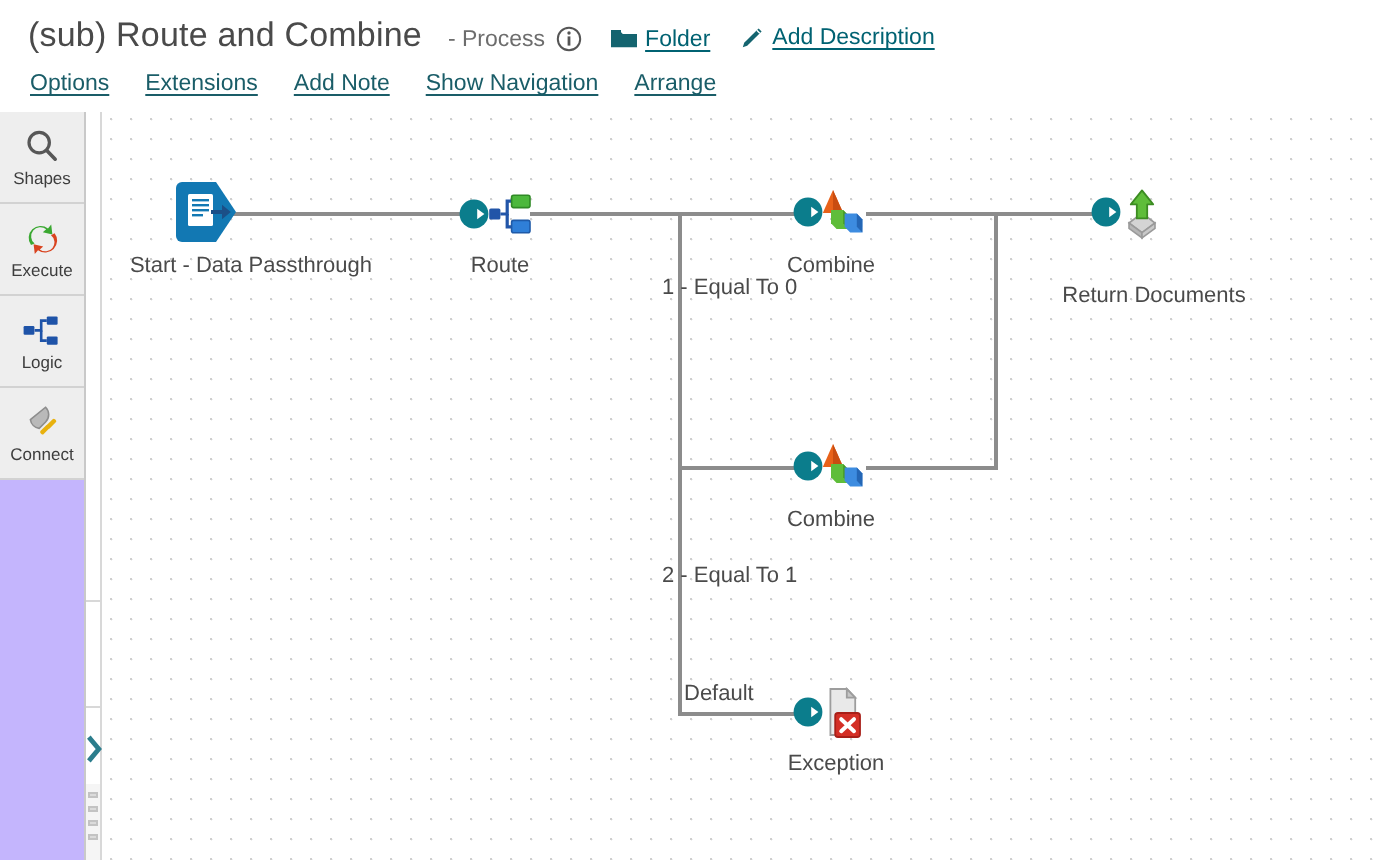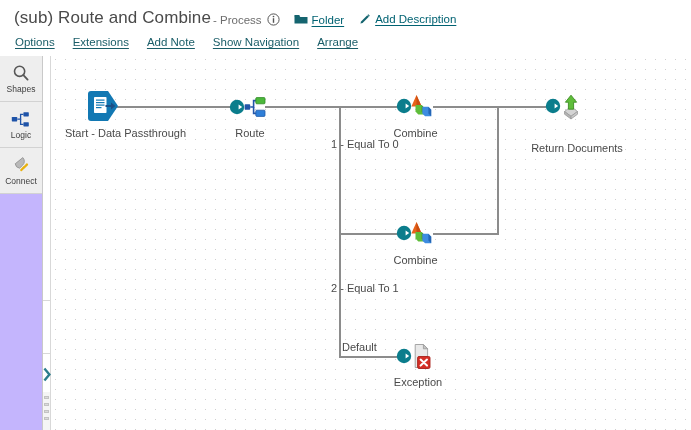--- a/index.html
+++ b/index.html
@@ -37,21 +37,21 @@
   .proc-title {
     font-size: 17px;
     color: #4a4a4a;
     font-weight: normal;
     letter-spacing: 0.1px;
     text-align: center;
   }
   .proc-kind {
     font-size: 11.5px;
     color: #6d6d6d;
-    margin-left: 2px;
+    margin-left: 13px;
     padding-top: 4px;
   }
   .info-icon {
     margin-left: 5px;
     margin-top: 2px;
     display: inline-flex;
   }
   .hdr-link {
     display: inline-flex;
     margin-left: 14px;
@@ -266,20 +266,29 @@
   <div class="rail-item">
     <span class="rail-ico">
       <svg class="svg-ico" width="18" height="18" viewBox="0 0 18 18">
         <circle cx="7.6" cy="7.3" r="5.1" fill="none" stroke="#575757" stroke-width="1.6"></circle>
         <line x1="11.4" y1="11.2" x2="15.6" y2="15.6" stroke="#575757" stroke-width="1.8" stroke-linecap="round"></line>
       </svg>
     </span>
     <span class="rail-lbl">Shapes</span>
   </div>
 
+  <div class="rail-item">
+    <span class="rail-ico">
+      <svg class="svg-ico" width="19" height="19" viewBox="0 0 19 19">
+        <path d="M3.5 12.5 A6 6 0 0 1 12 4.2 L13.6 2.3 L14.2 7.2 L9.4 6.1 L11.1 4.6 A4.4 4.4 0 0 0 5.3 11.8 Z" fill="#3aa831"></path>
+        <path d="M15.3 6.6 A6 6 0 0 1 7 15.1 L5.4 17 L4.8 12.1 L9.6 13.2 L7.9 14.7 A4.4 4.4 0 0 0 13.5 7.6 Z" fill="#d9431f"></path>
+      </svg>
+    </span>
+    <span class="rail-lbl">Execute</span>
+  </div>
 
   <div class="rail-item">
     <span class="rail-ico">
       <svg class="svg-ico" width="20" height="17" viewBox="0 0 20 17">
         <rect x="0.8" y="6.0" width="5.4" height="4.4" rx="0.6" fill="#1e53a8"></rect>
         <rect x="12.4" y="1.2" width="5.4" height="4.2" rx="0.6" fill="#1e53a8"></rect>
         <rect x="12.4" y="11.2" width="5.4" height="4.2" rx="0.6" fill="#1e53a8"></rect>
         <path d="M6.3 8.2 L9.6 8.2 L9.6 3.3 L12.4 3.3" stroke="#1e53a8" stroke-width="1.3" fill="none"></path>
         <path d="M9.6 8.2 L9.6 13.3 L12.4 13.3" stroke="#1e53a8" stroke-width="1.3" fill="none"></path>
       </svg>

